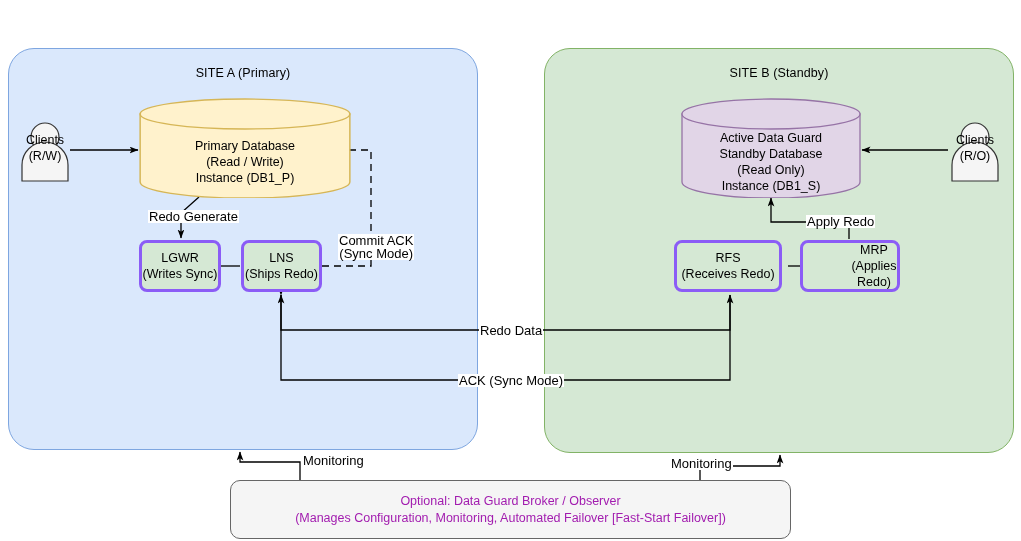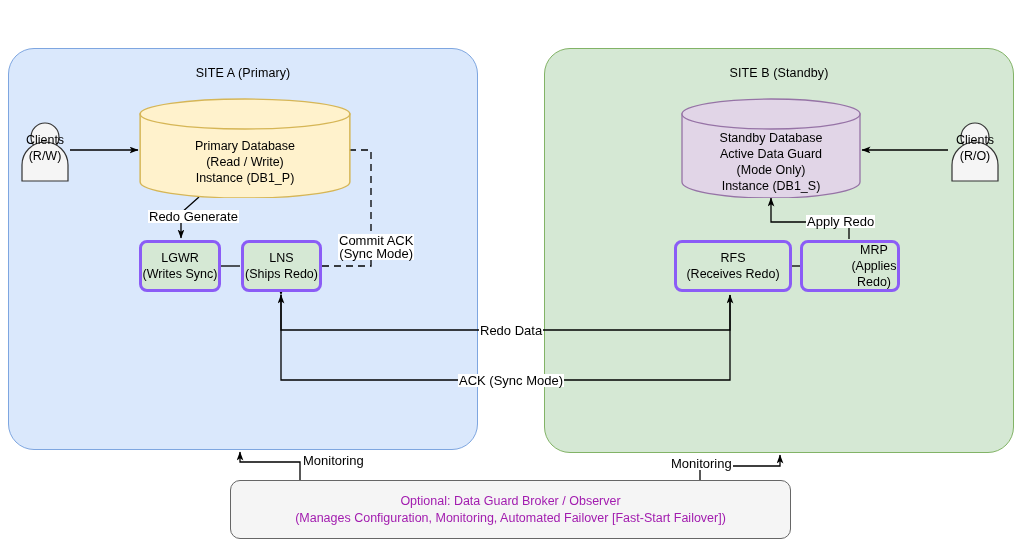--- a/index.html
+++ b/index.html
@@ -228,28 +228,28 @@
       <div>(R/O)</div>
     </div>
   </div>
 
   <div class="cyl" style="left:681px; top:98px; width:180px; height:100px;">
     <svg class="cyl-body" viewBox="0 0 180 100" preserveAspectRatio="none">
       <path d="M1,16 L1,84 A89,16 0 0 0 179,84 L179,16 Z" fill="#e1d5e7" stroke="#9673a6" stroke-width="1.3"></path>
       <ellipse cx="90" cy="16" rx="89" ry="15" fill="#e1d5e7" stroke="#9673a6" stroke-width="1.3"></ellipse>
     </svg>
     <div class="cyl-text" style="top:32px;">
+      <div>Active Data Guard</div>
       <div>Standby Database</div>
-      <div>Active Data Guard</div>
-      <div>(Mode Only)</div>
+      <div>(Read Only)</div>
       <div>Instance (DB1_S)</div>
     </div>
   </div>
 
-  <div class="pbox" style="left:674px; top:240px; width:118px; height:52px;">
+  <div class="pbox" style="left:674px; top:240px; width:108px; height:52px;">
     <div>
       <div>RFS</div>
       <div>(Receives Redo)</div>
     </div>
   </div>
 
   <div class="pbox" style="left:800px; top:240px; width:100px; height:52px;padding-left:48px;">
     <div>
       <div>MRP</div>
       <div>(Applies Redo)</div>

